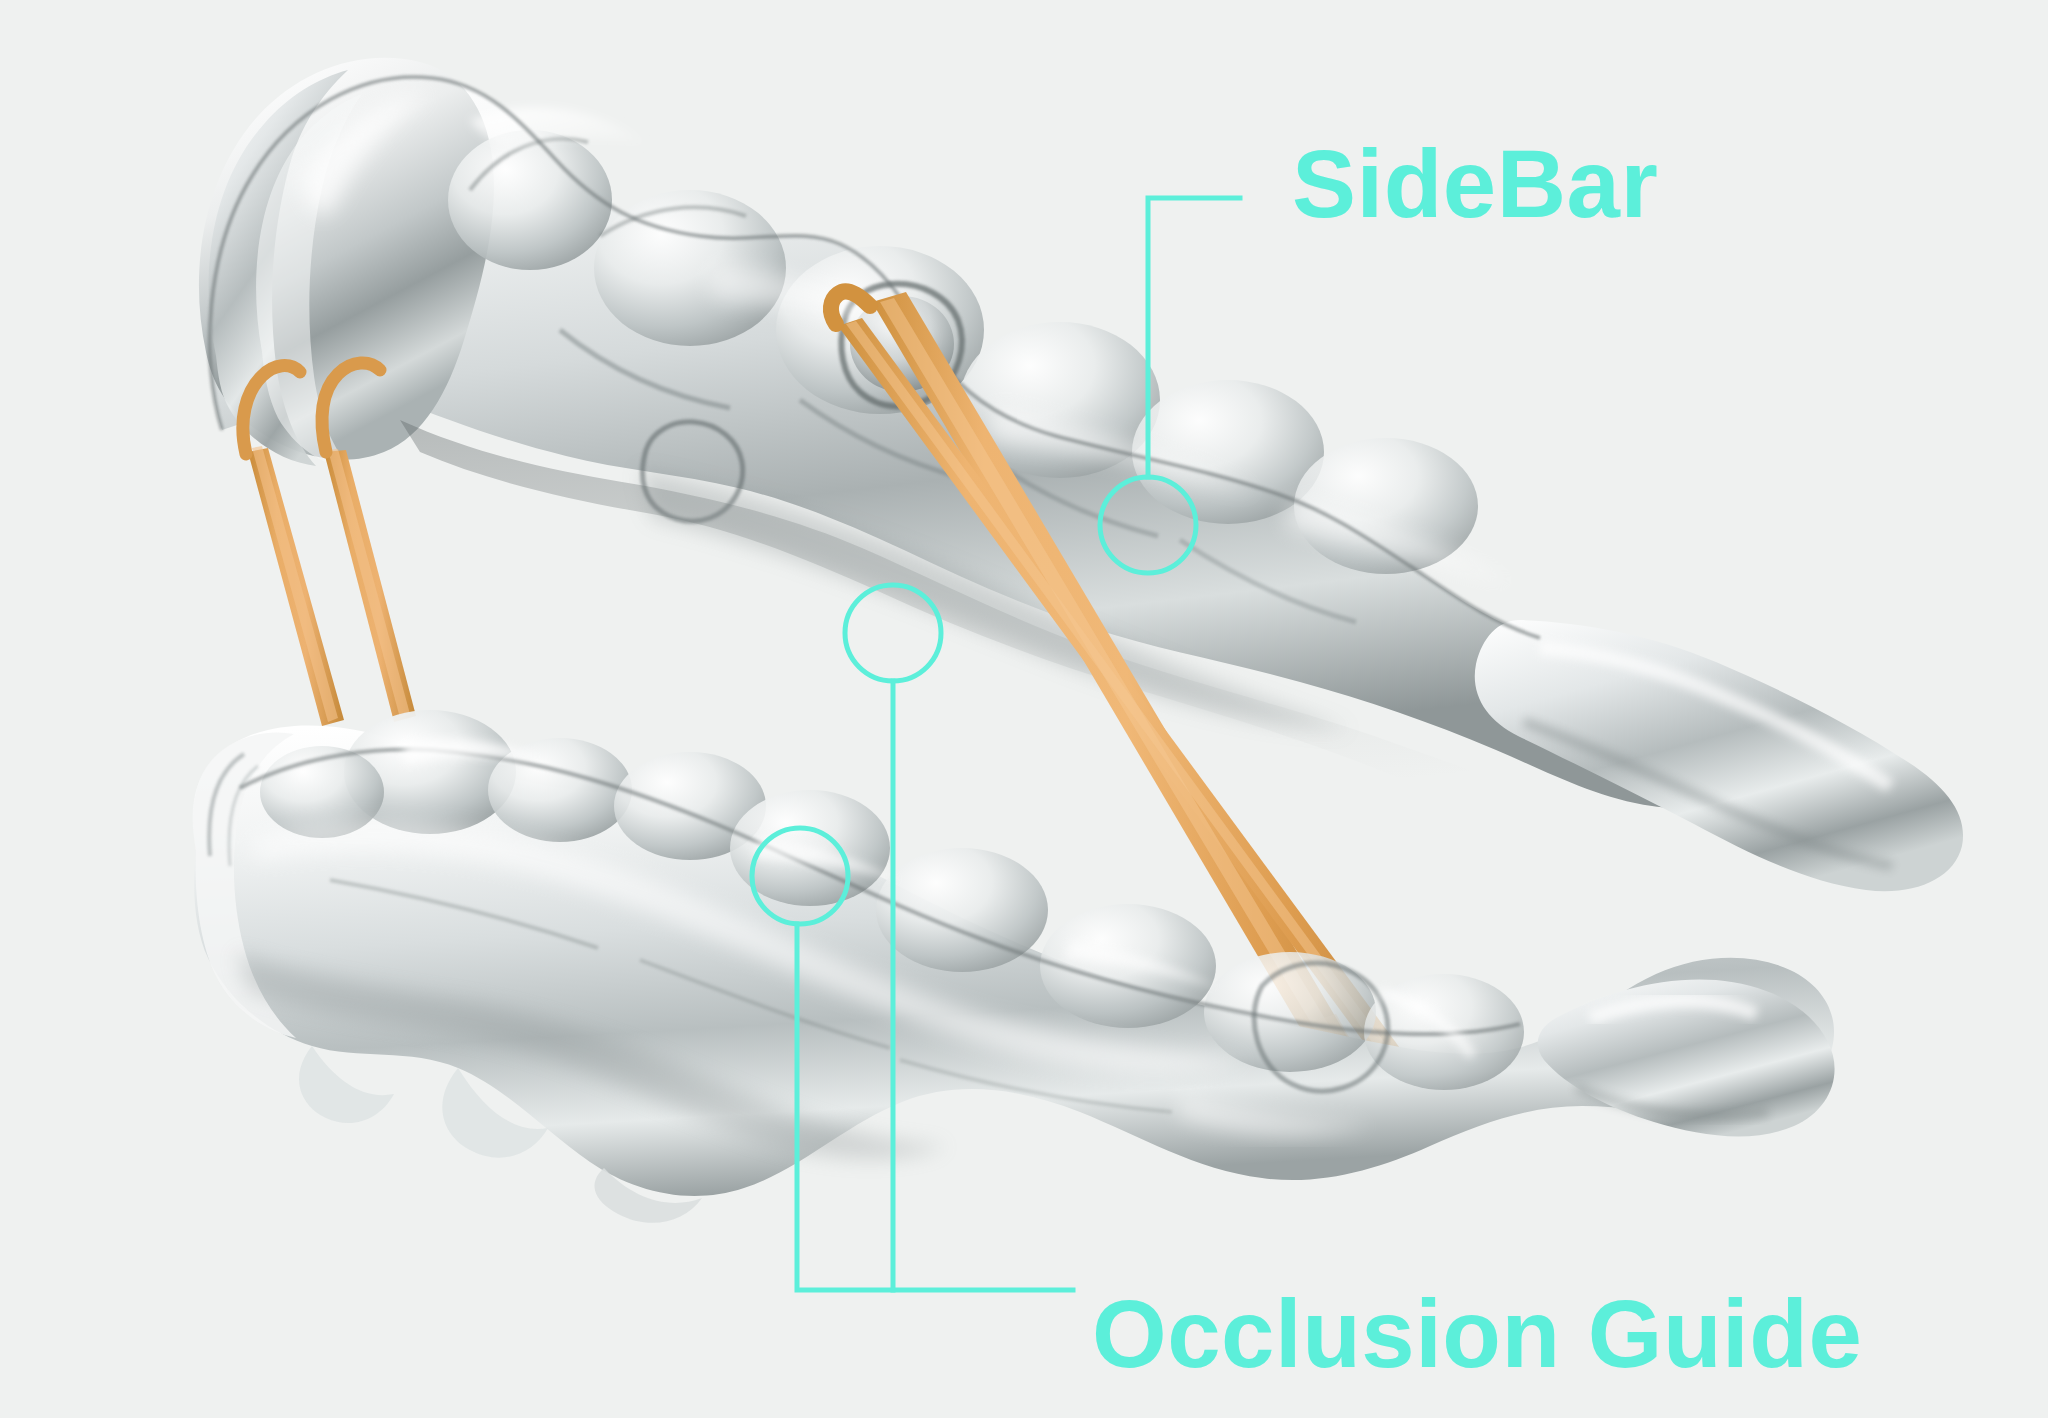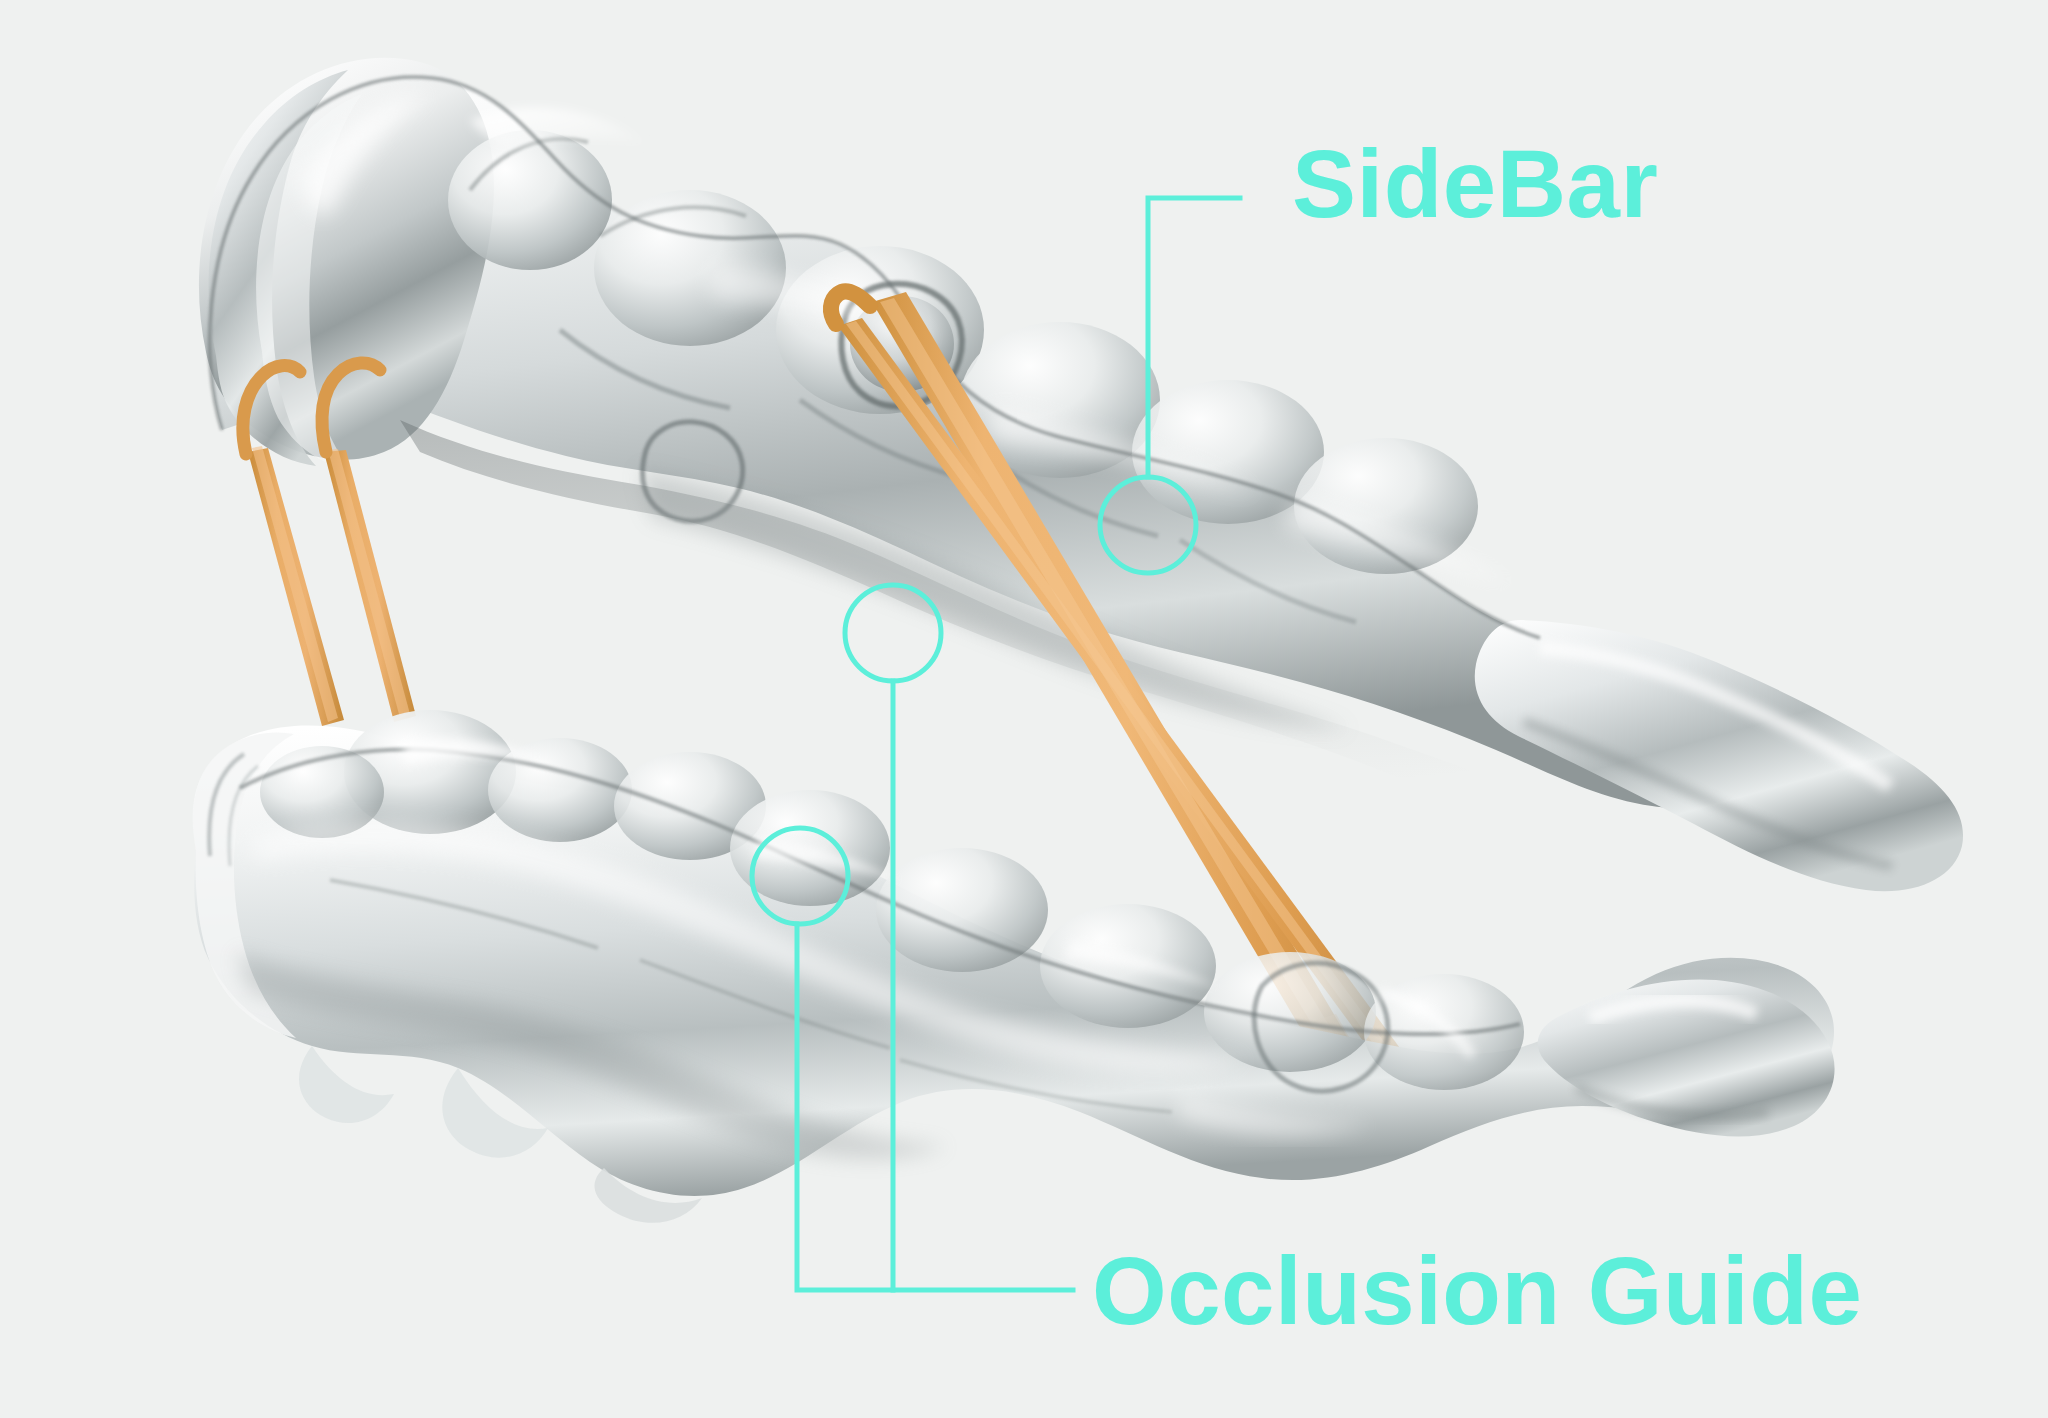--- a/index.html
+++ b/index.html
@@ -32,21 +32,21 @@
     line-height: 1;
     user-select: none;
   }
   #label-sidebar {
     left: 1292px;
     top: 136px;
     font-size: 96px;
   }
   #label-occlusion {
     left: 1092px;
-    top: 1243px;
+    top: 1286px;
     font-size: 96px;
   }
 </style>
 </head>
 <body>
 
 <div id="stage">
 
   <svg id="render" viewBox="0 0 2048 1418" preserveAspectRatio="none">
     <defs>

